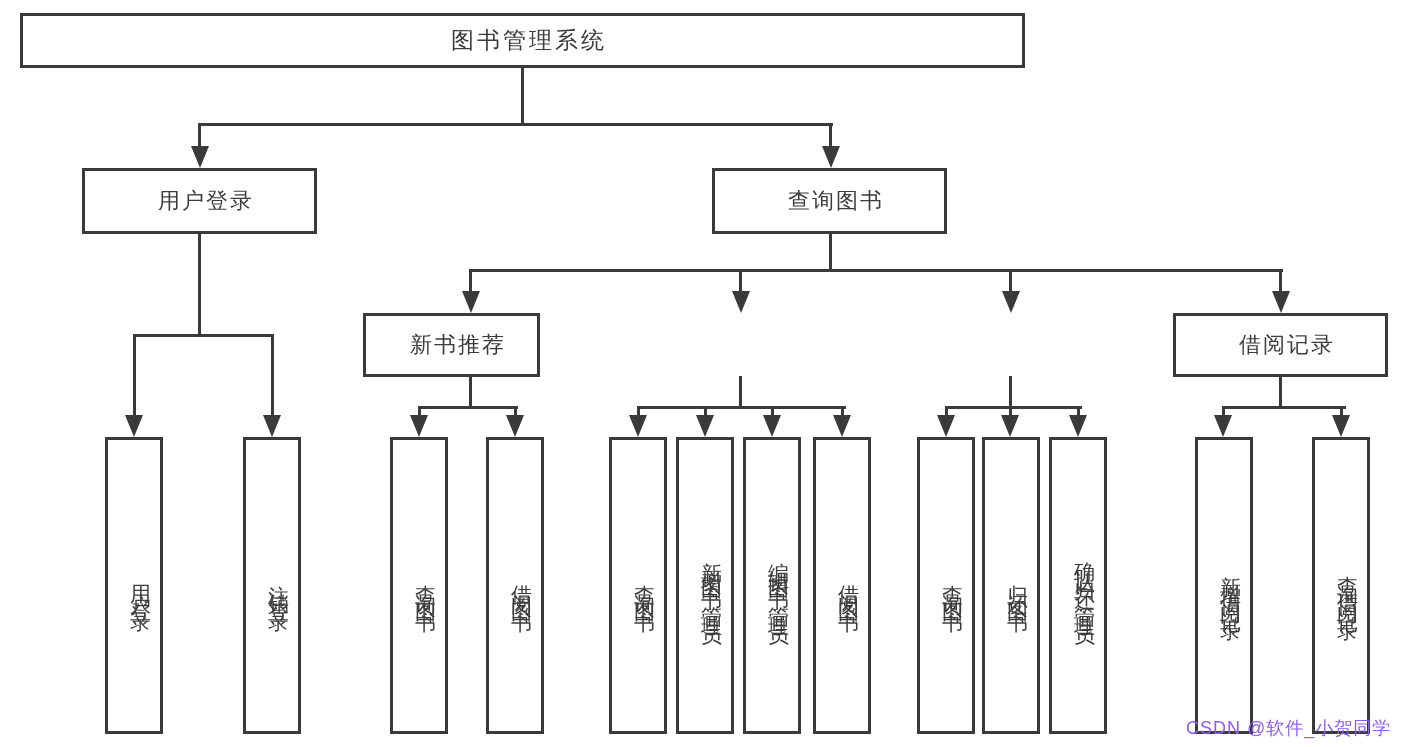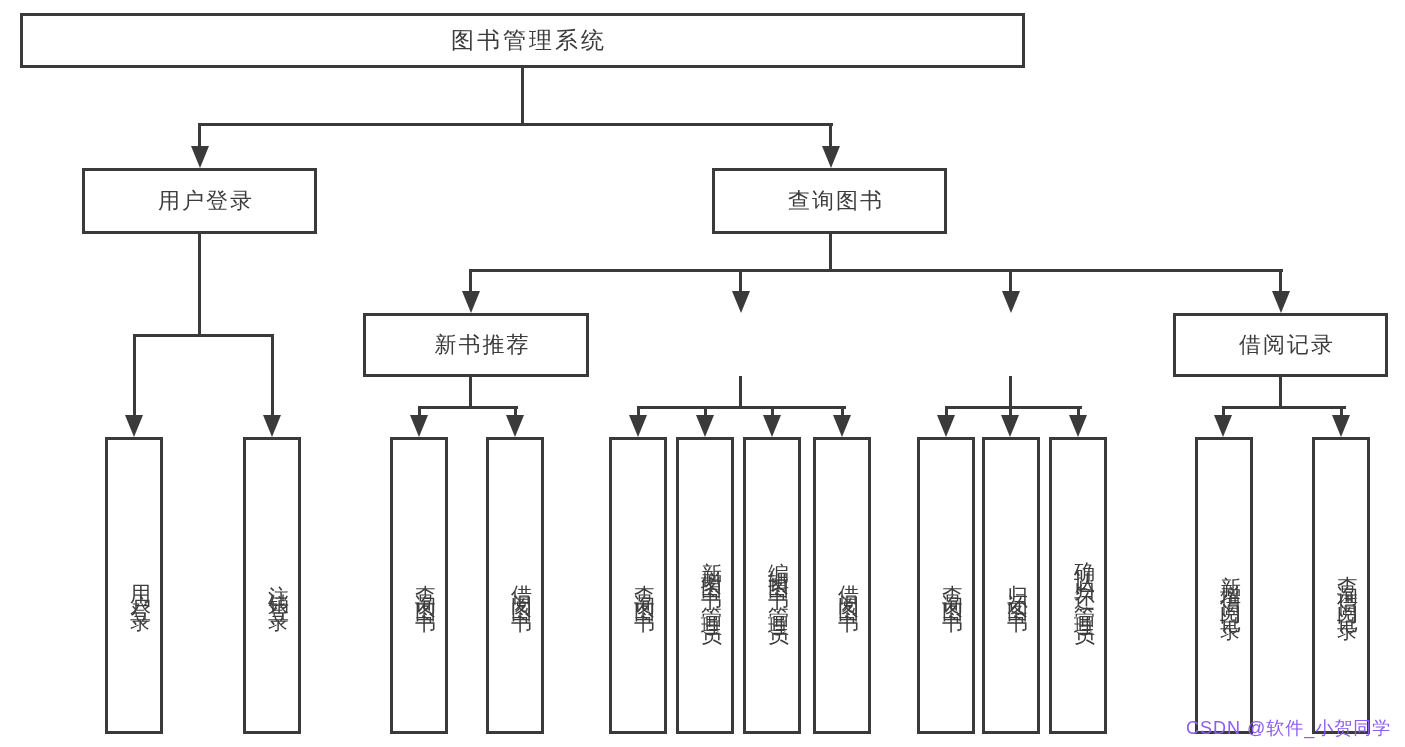--- a/index.html
+++ b/index.html
@@ -42,21 +42,21 @@
   </div>
 
   <div class="box h-box" style="left:82px;top:168px;width:235px;height:66px">
     <span>用户登录</span>
   </div>
 
   <div class="box h-box" style="left:712px;top:168px;width:235px;height:66px">
     <span>查询图书</span>
   </div>
 
-  <div class="box h-box" style="left:363px;top:313px;width:226px;height:64px">
+  <div class="box h-box" style="left:363px;top:313px;width:177px;height:64px">
     <span>新书推荐</span>
   </div>
 
 
 
   <div class="box h-box" style="left:1173px;top:313px;width:215px;height:64px">
     <span>借阅记录</span>
   </div>
 
   <div class="box v-box" style="left:105px;top:437px;width:58px;height:297px">

